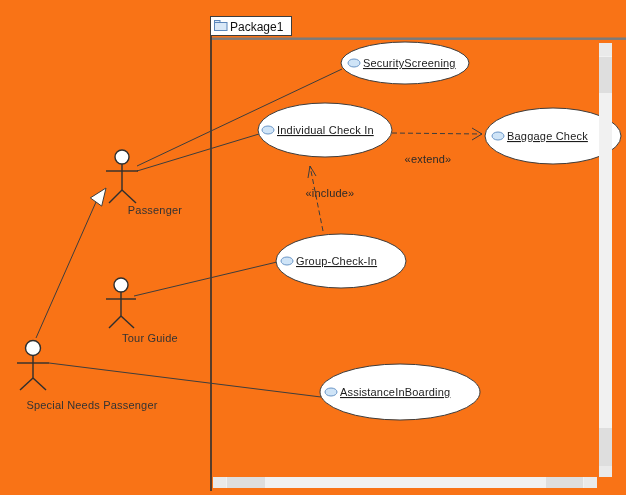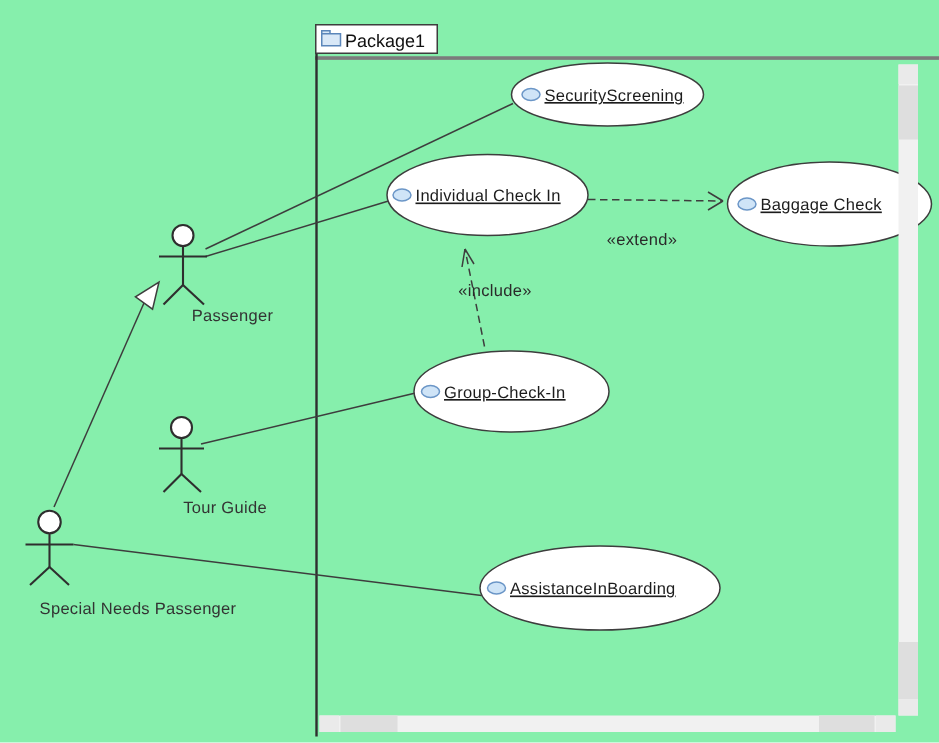--- a/index.html
+++ b/index.html
@@ -1,16 +1,16 @@
 <!DOCTYPE html>
 <html><head>
 <meta charset="utf-8">
 <style>
   html,body{margin:0;padding:0;background:#ffffff;}
-  .screen{position:relative;width:626px;height:495px;background:#86efac;overflow:hidden;
+  .screen{position:relative;width:626px;height:495px;background:#f97316;overflow:hidden;
           font-family:"Liberation Sans",sans-serif;text-decoration:underline;}
   svg{position:absolute;left:0;top:0;}
   svg text{font-family:"Liberation Sans",sans-serif;fill:#1c1c1c;}
   .uc-label{font-size:11px;text-decoration:underline;letter-spacing:.2px;}
   .actor-label{font-size:11px;fill:#333;letter-spacing:.2px;}
   .rel-label{font-size:11px;fill:#2a2a2a;letter-spacing:.2px;}
   .pkg-label{font-size:12px;fill:#111;}
   .shape{fill:#ffffff;stroke:#3d3d3d;stroke-width:1;}
   .wire{stroke:#3d3d3d;stroke-width:1;fill:none;}
   .dashed{stroke:#3d3d3d;stroke-width:1;fill:none;stroke-dasharray:5,3;}

